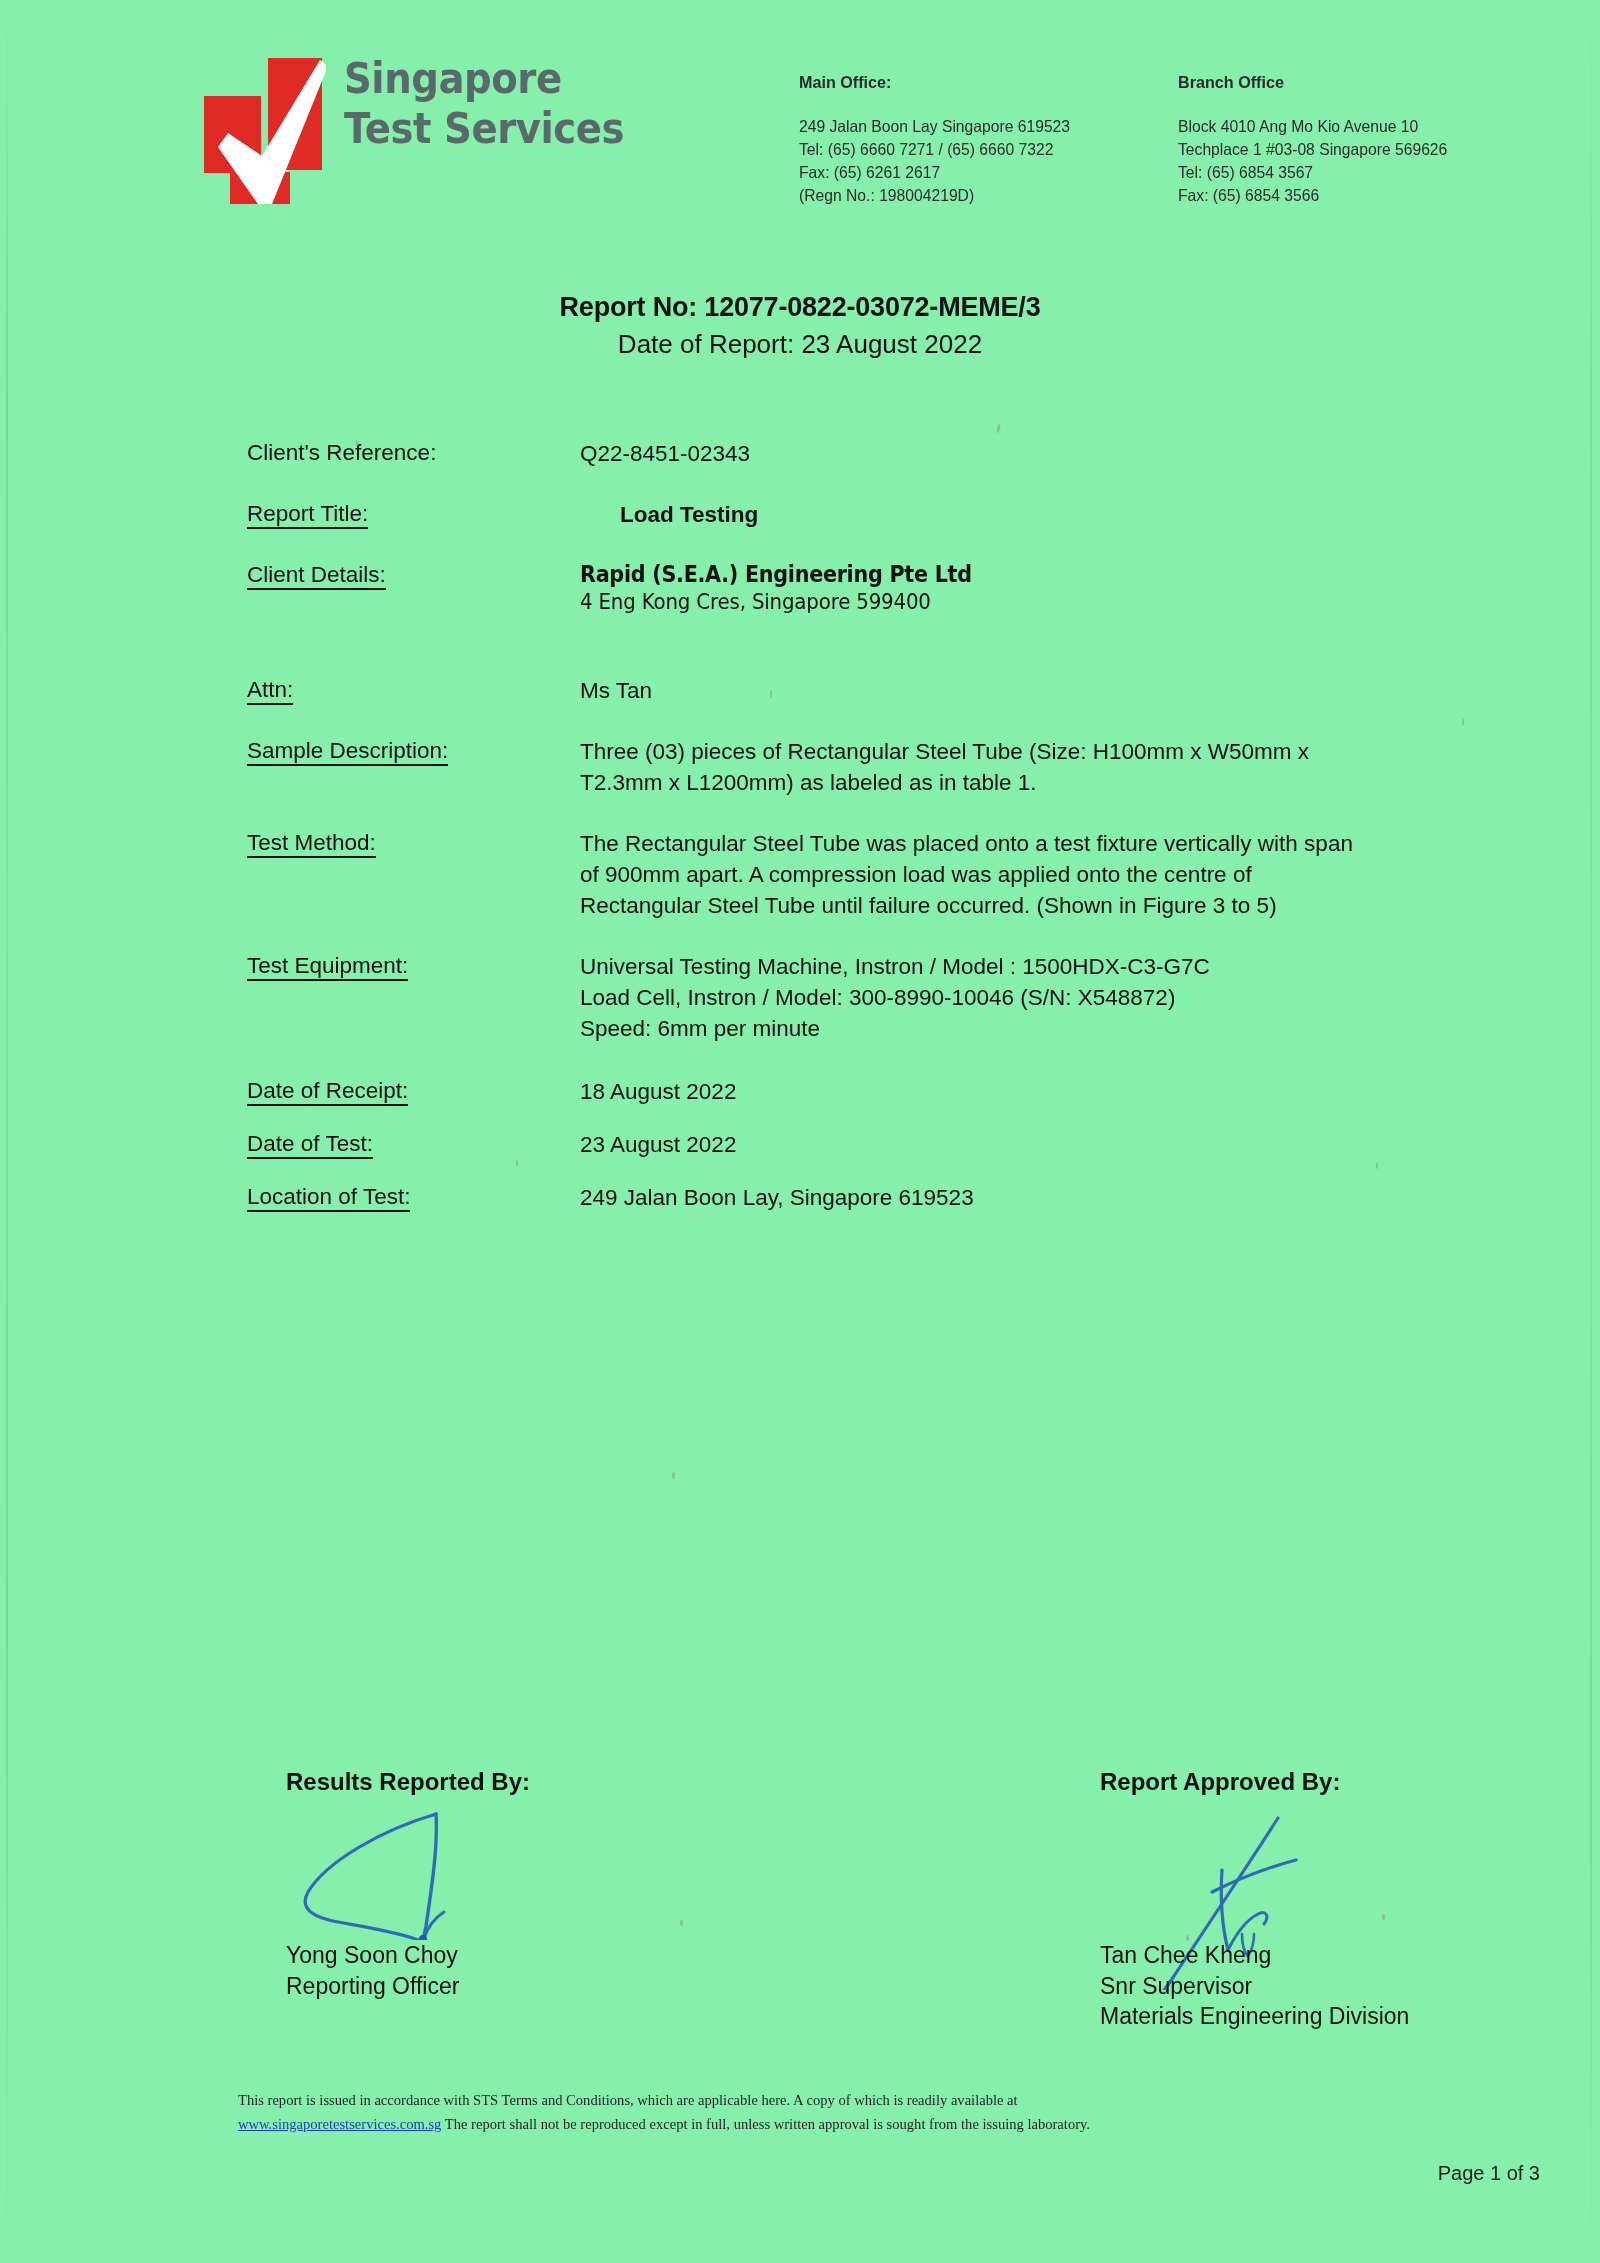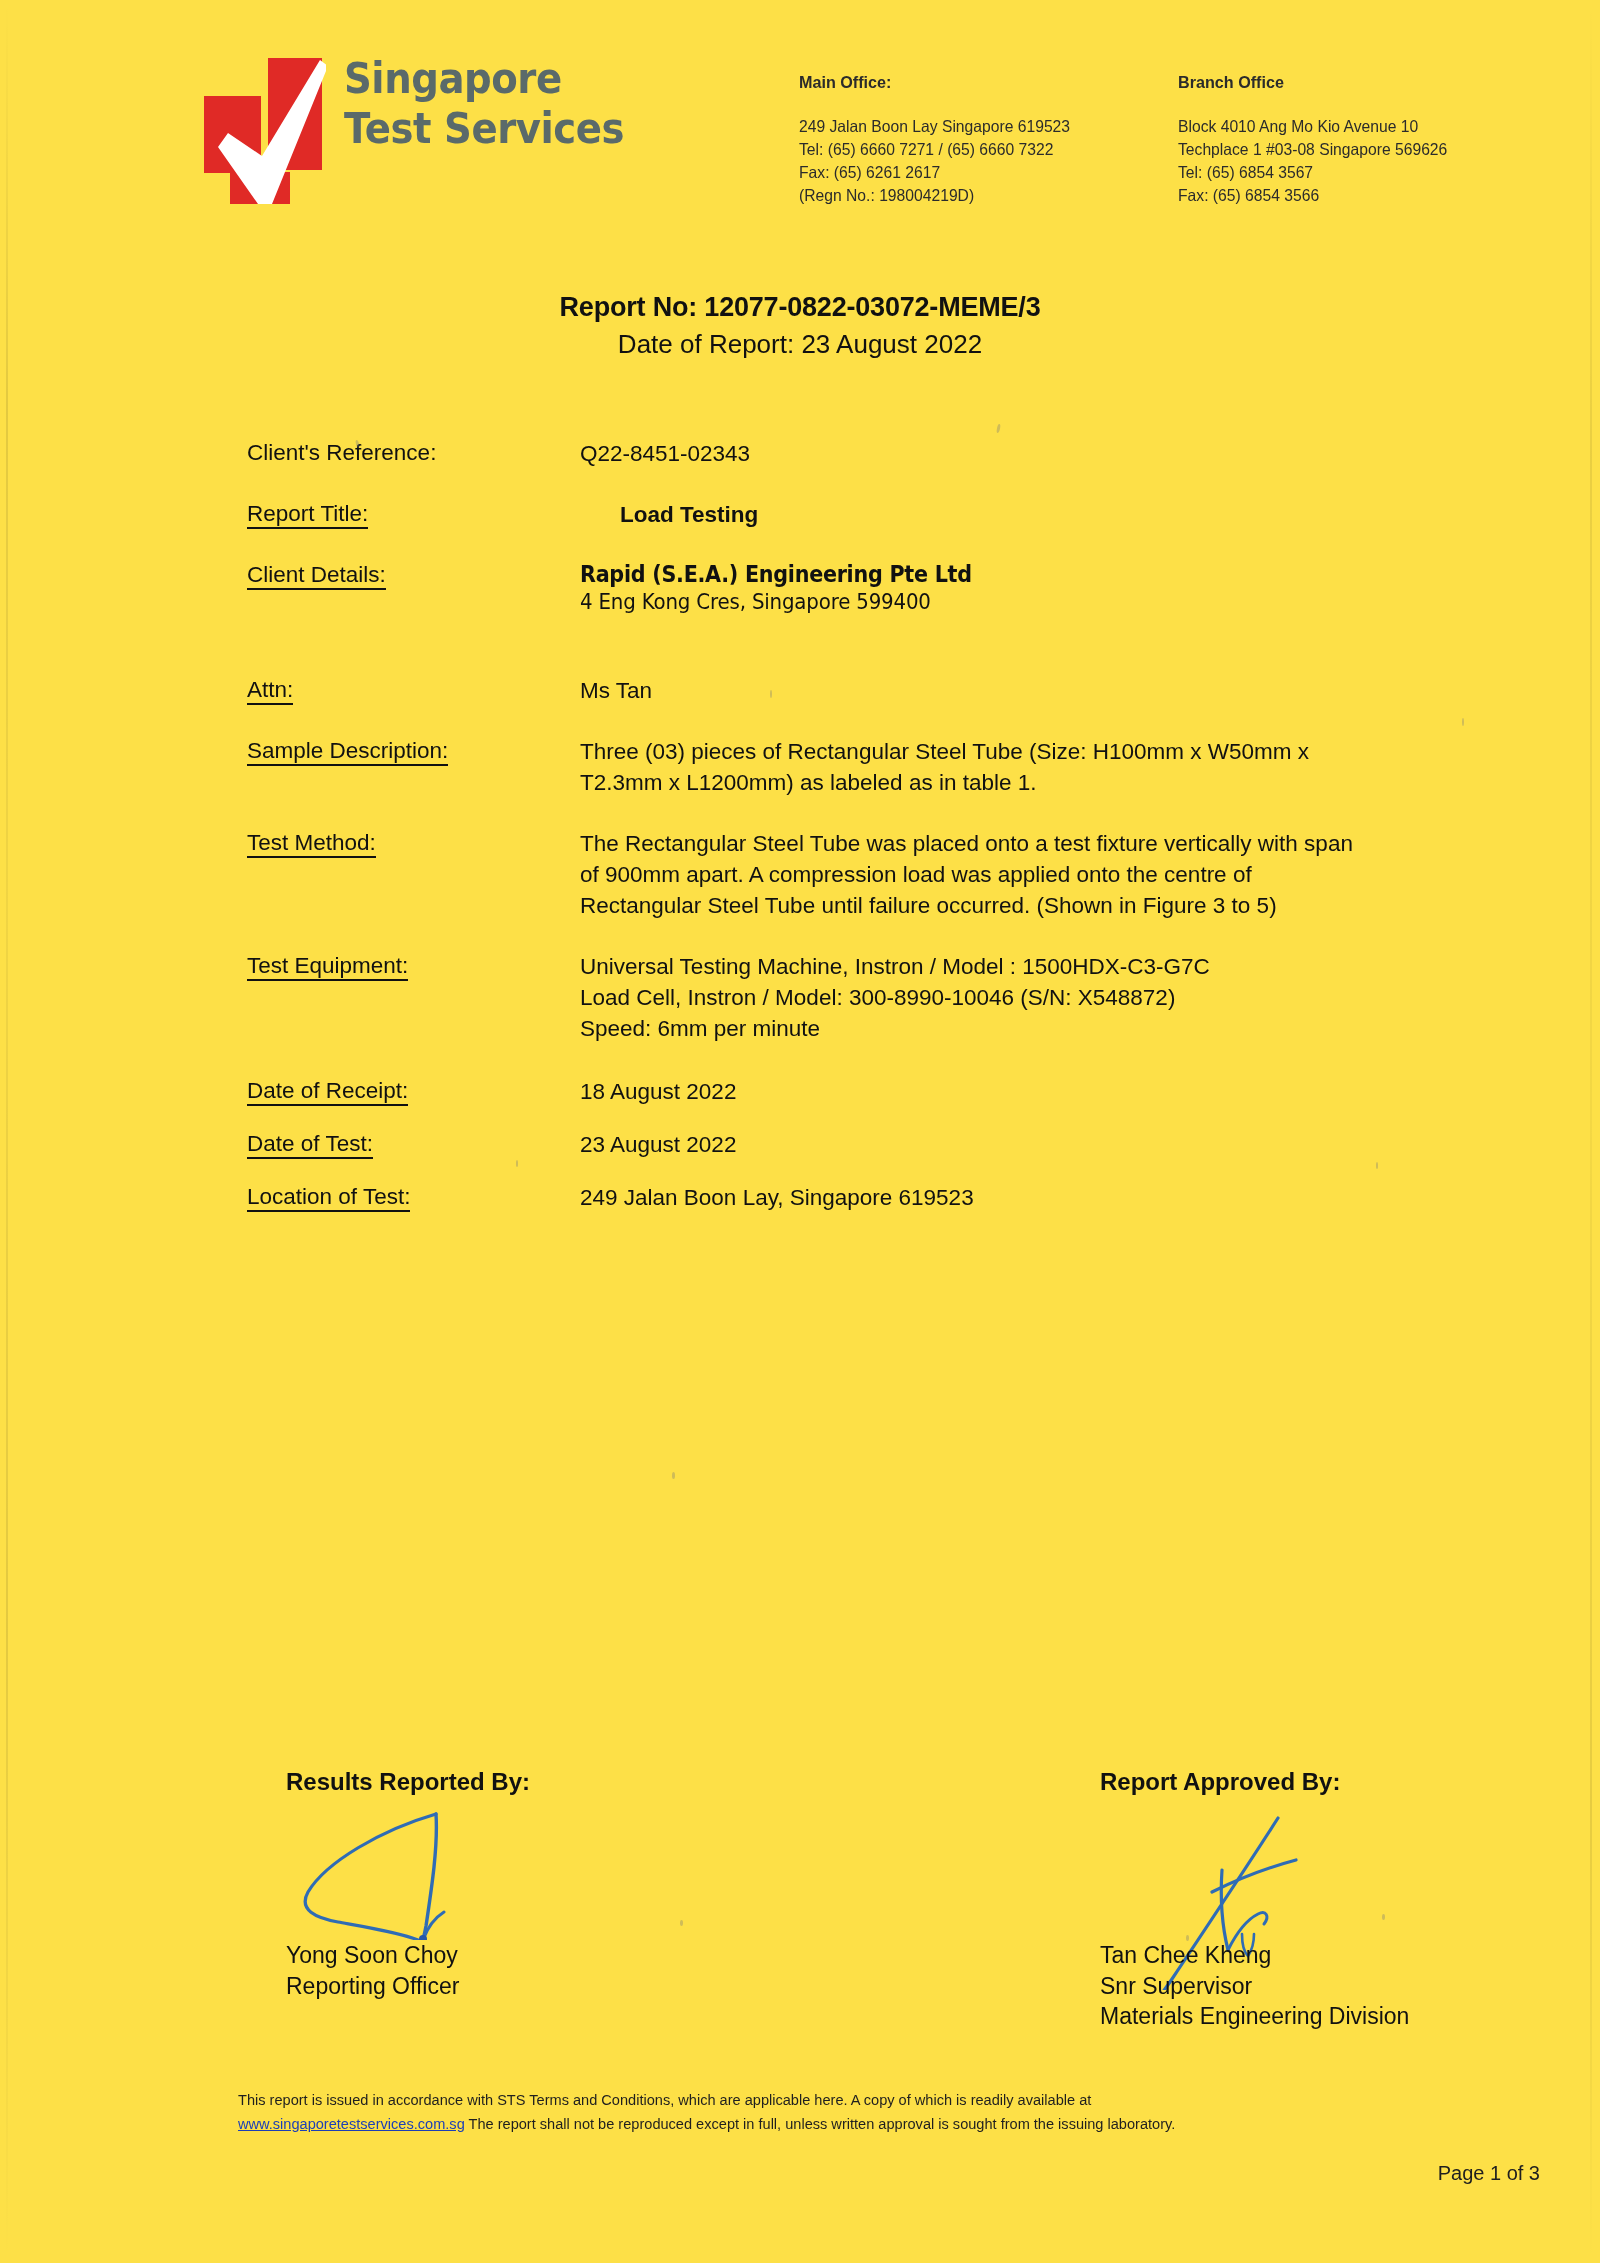--- a/index.html
+++ b/index.html
@@ -9,21 +9,21 @@
     background: #ffffff;
   }
   body {
     font-family: "Liberation Sans", sans-serif;
     color: #1a1a1a;
   }
   .page {
     position: relative;
     width: 1600px;
     height: 2263px;
-    background: #fde047;
+    background: #86efac;
     overflow: hidden;
     box-sizing: border-box;
   }
   
   .scan-edge-left {
     position: absolute;
     left: 6px; top: 0;
     width: 2px; height: 2263px;
     background: linear-gradient(to bottom, rgba(0,0,0,0.0) 0%, rgba(0,0,0,0.10) 18%, rgba(0,0,0,0.05) 40%, rgba(0,0,0,0.10) 72%, rgba(0,0,0,0.0) 100%);
   }
@@ -215,20 +215,21 @@
     z-index: 1;
   }
   .sig-name-block .ln { display: block; }
 
   
   .footer {
     position: absolute;
     left: 238px;
     top: 2088px;
     width: 1310px;
+    font-family: Liberation Serif, serif;
   }
   .footer-text {
     font-size: 15.5px;
     line-height: 1.55;
     color: #1f1f1f;
     transform: scaleX(0.94);
     transform-origin: left center;
     white-space: nowrap;
   }
   .footer-url {

